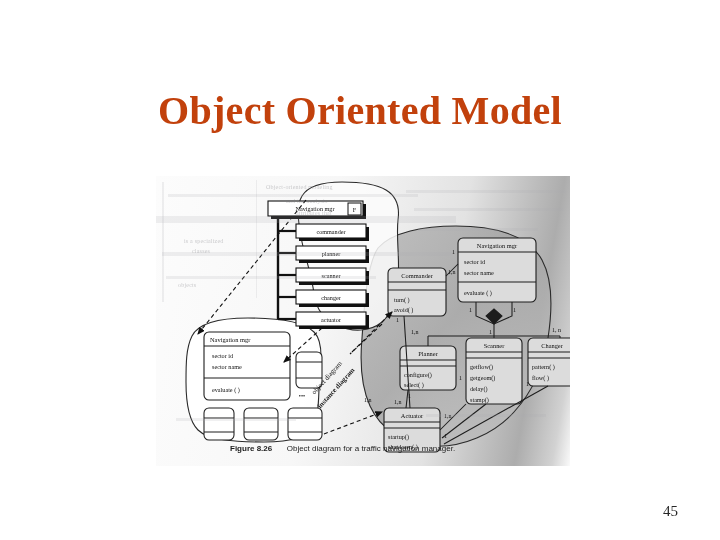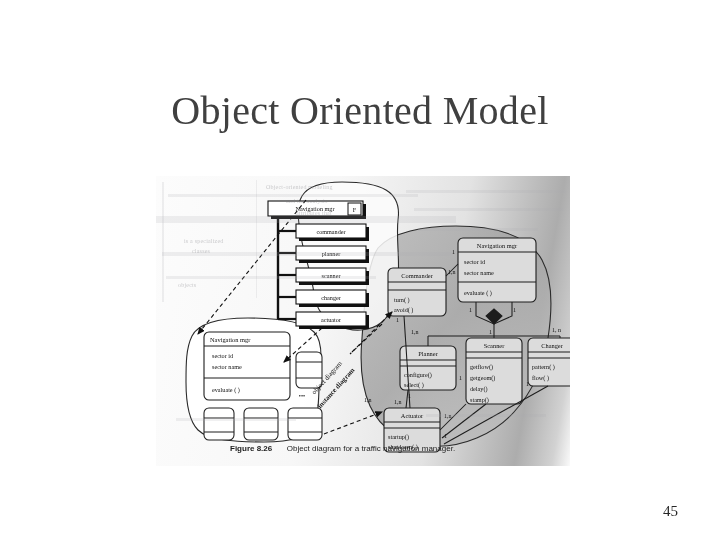--- a/index.html
+++ b/index.html
@@ -17,22 +17,22 @@
     font-family: "Liberation Serif", "DejaVu Serif", serif;
   }
   #slide-title {
     position: absolute;
     left: 0;
     top: 62px;
     width: 720px;
     text-align: center;
     font-family: "Liberation Serif", "DejaVu Serif", serif;
     font-size: 40px;
-    font-weight: normal;
-    color: #404040;
+    font-weight: bold;
+    color: #c2410c;
     letter-spacing: 0.3px;
     line-height: 1.1;
   }
   #page-number {
     position: absolute;
     right: 42px;
     bottom: 20px;
     font-family: "Liberation Serif", "DejaVu Serif", serif;
     font-size: 15px;
     color: #262626;

